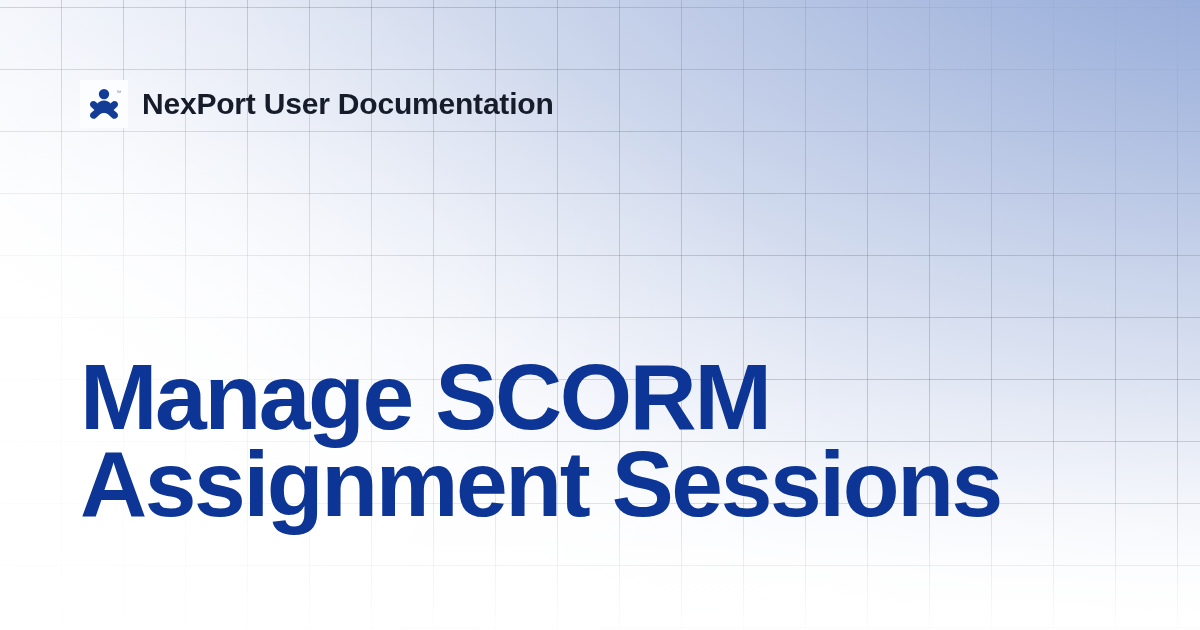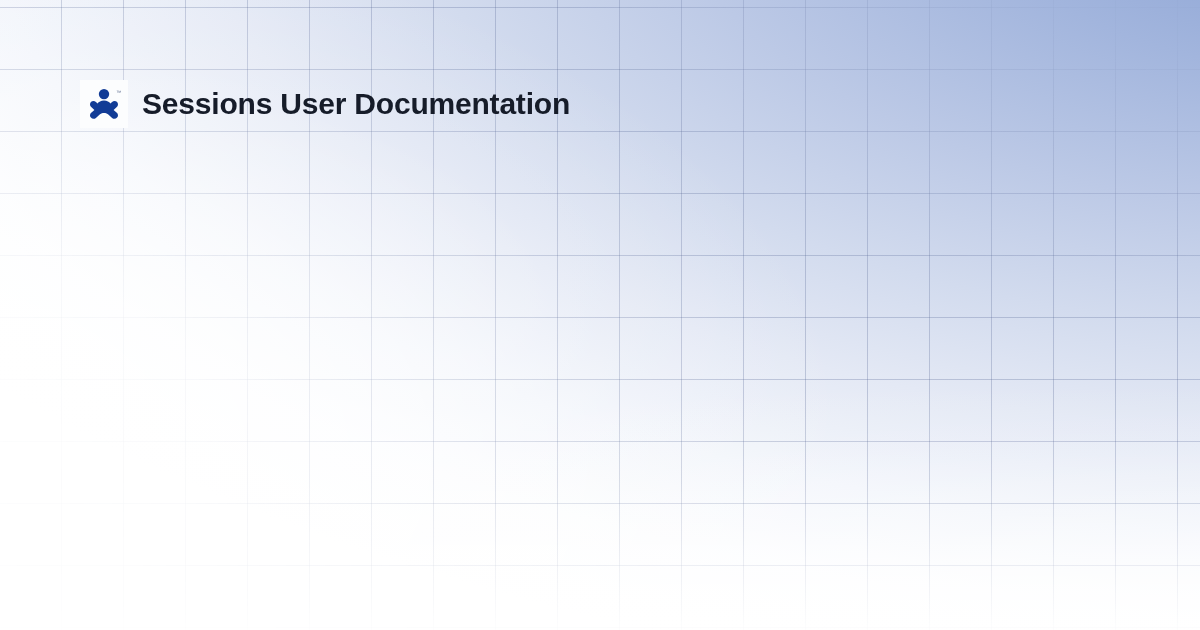--- a/index.html
+++ b/index.html
@@ -196,18 +196,22 @@
               C 5.2 13.7 7.4 13.6 8.9 14.9
               L 10.6 16.4
               C 11.7 15.0 13.9 13.6 17 13.6
               Z"></path>
 
             <text x="29.2" y="7.4" font-family="Liberation Sans, sans-serif" font-size="5" fill="#5a6a8c">™</text>
           </svg>
         </span>
       </div>
 
-      <div class="brand-title">Sessions User Documentation</div>
+      <div class="brand-title">NexPort User Documentation</div>
     </div>
 
+    <div class="headline">
+      <span class="line">Manage SCORM</span>
+      <span class="line">Assignment Sessions</span>
+    </div>
 
   </div>
 </div>
 
 </body></html>

